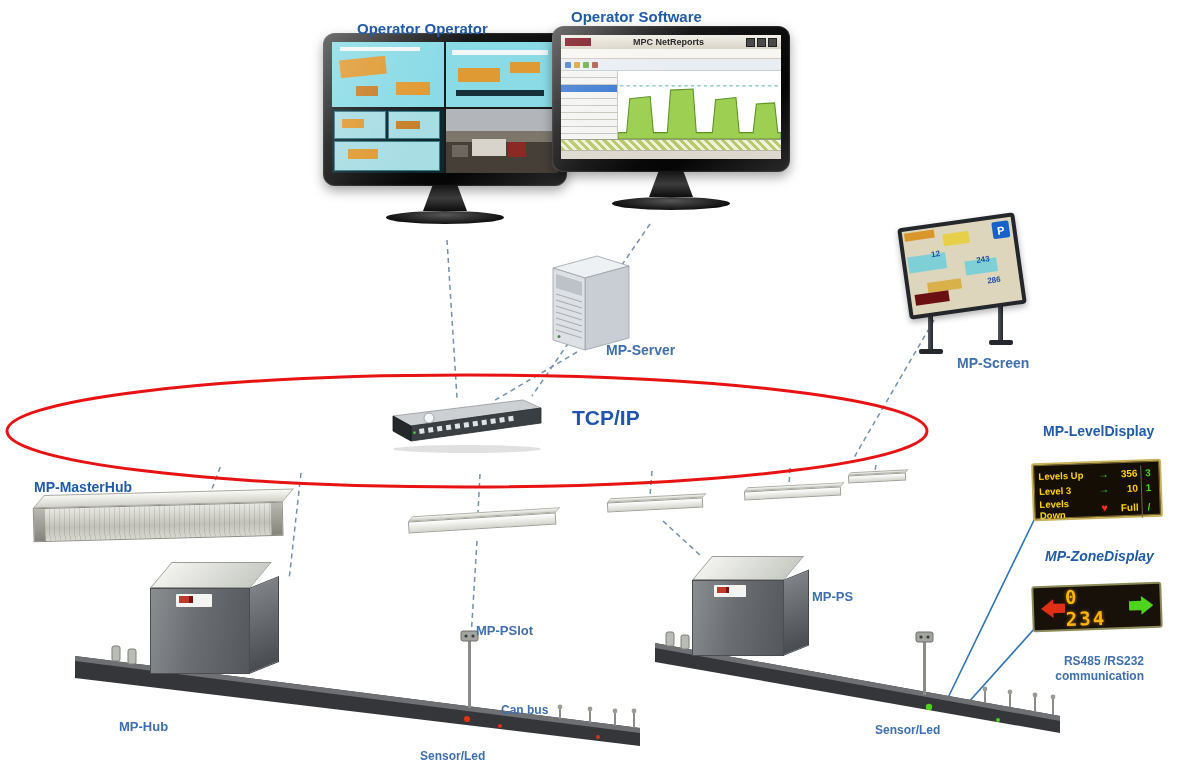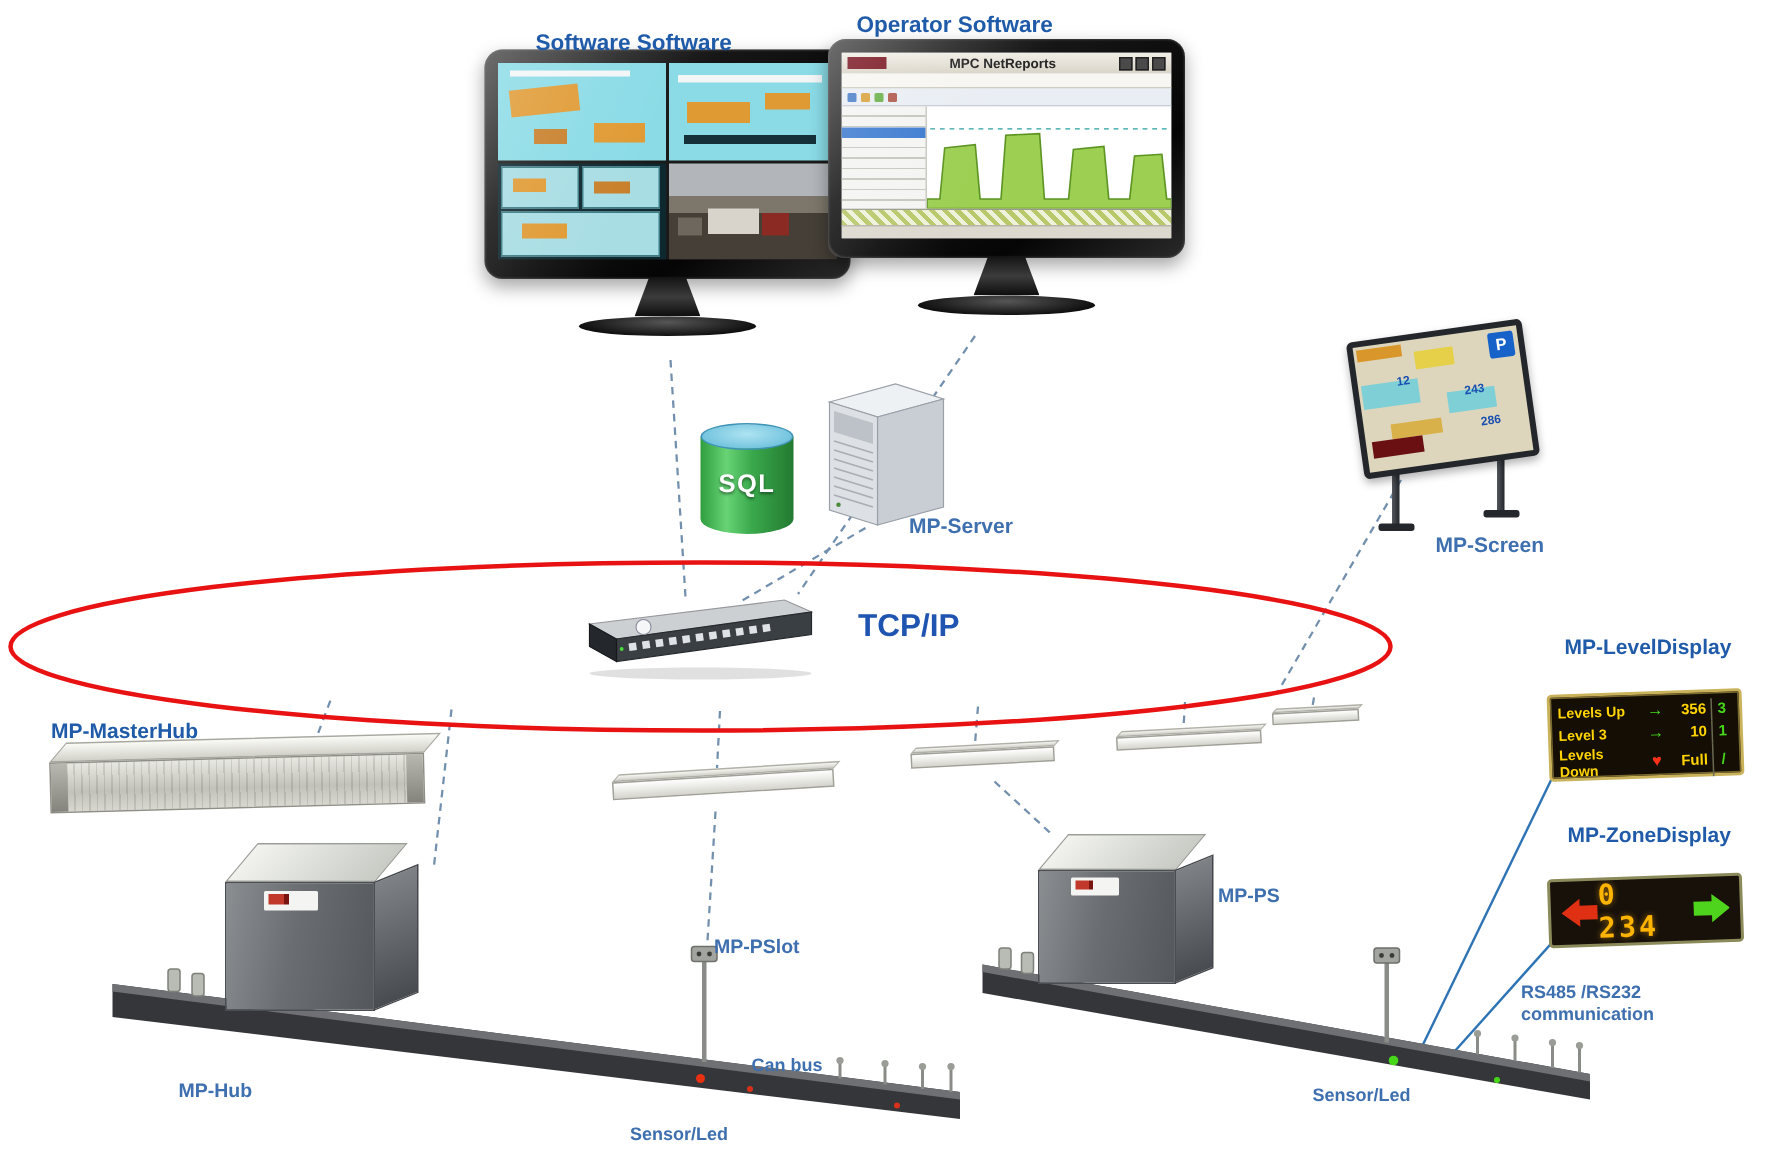--- a/index.html
+++ b/index.html
@@ -14,28 +14,28 @@
   .lbl.mid { font-size:14px; }
   .lbl.soft { color:#3e6fae; font-size:13px; }
   .lbl.small { color:#3e6fae; font-size:12px; }
   #lbl-operator { left:357px; top:20px; }
   #lbl-reporting { left:571px; top:8px; }
   #lbl-server { left:606px; top:342px; font-size:14px; }
   #lbl-screen { left:957px; top:355px; font-size:14px; }
   #lbl-tcpip { left:572px; top:406px; font-size:21px; color:#1f55b0; }
   #lbl-masterhub { left:34px; top:479px; }
   #lbl-leveldisplay { left:1043px; top:423px; }
-  #lbl-zonedisplay { left:1045px; top:548px; }
+  #lbl-zonedisplay { left:1045px; top:548px;font-style:italic; }
   #lbl-ps { left:812px; top:589px; }
   #lbl-pslot { left:476px; top:623px; }
   #lbl-hub { left:119px; top:719px; }
   #lbl-canbus { left:501px; top:703px; }
   #lbl-sensor1 { left:420px; top:749px; }
   #lbl-sensor2 { left:875px; top:723px; }
-  #lbl-rs485 { left:1014px; top:654px; line-height:15px; white-space:normal; width:130px; }
+  #lbl-rs485 { left:1014px; top:654px; line-height:15px; white-space:normal; width:130px;text-align:right; }
 
   
   .monitor { position:absolute; z-index:10; }
   .m-bezel { position:relative; background:linear-gradient(145deg,#4a4a4a,#161616 35%,#050505 72%,#2a2a2a);
              border-radius:12px; padding:9px 9px 13px 9px;
              box-shadow:0 5px 12px rgba(0,0,0,.35), inset 0 0 2px #666; }
   .m-screen { position:relative; background:#000; overflow:hidden; }
   .m-gloss { position:absolute; inset:0; border-radius:10px; pointer-events:none;
              background:linear-gradient(112deg, rgba(255,255,255,.20) 0%, rgba(255,255,255,.05) 30%, rgba(255,255,255,0) 47%); }
   .m-neck { width:44px; height:26px; margin:-1px auto 0;
@@ -311,25 +311,20 @@
           <div class="rw-hatch"></div>
           <div class="rw-status"></div>
         </div>
       </div>
       <div class="m-gloss"></div>
     </div>
     <div class="m-neck"></div>
     <div class="m-foot"></div>
   </div>
 
-  <div class="device" id="sql-db">
-    <div class="sql-body"></div>
-    <div class="sql-top"></div>
-    <div class="sql-text">SQL</div>
-  </div>
 
   <svg class="device" style="left:543px; top:250px; z-index:10" width="92" height="108" viewBox="0 0 92 108">
     <polygon points="10,18 54,6 86,16 42,28" fill="#eef1f3" stroke="#9aa0a8" stroke-width="0.8"></polygon>
     <polygon points="42,28 86,16 86,88 42,100" fill="#c9ced4" stroke="#9aa0a8" stroke-width="0.8"></polygon>
     <polygon points="10,18 42,28 42,100 10,90" fill="#dde1e5" stroke="#9aa0a8" stroke-width="0.8"></polygon>
     <polygon points="13,24 39,32 39,46 13,38" fill="#bcc2c8"></polygon>
     <path d="M13,44 L39,52 M13,50 L39,58 M13,56 L39,64 M13,62 L39,70 M13,68 L39,76 M13,74 L39,82 M13,80 L39,88" stroke="#a8aeb4" stroke-width="1.2" fill="none"></path>
     <circle cx="16" cy="86.5" r="1.5" fill="#4a8a3a"></circle>
   </svg>
 
@@ -441,21 +436,21 @@
 
   <div class="bigbox" id="box-ps">
     <div class="bb-top"></div>
     <div class="bb-side"></div>
     <div class="bb-front"></div>
     <div class="bb-logo">
         <i></i>
       </div>
   </div>
 
-  <div class="lbl big" id="lbl-operator">Software Software</div>
+  <div class="lbl big" id="lbl-operator">Operator Operator</div>
   <div class="lbl big" id="lbl-reporting">Operator Software</div>
   <div class="lbl soft" id="lbl-server">MP-Server</div>
   <div class="lbl soft" id="lbl-screen">MP-Screen</div>
   <div class="lbl" id="lbl-tcpip">TCP/IP</div>
   <div class="lbl mid" id="lbl-masterhub">MP-MasterHub</div>
   <div class="lbl mid" id="lbl-leveldisplay">MP-LevelDisplay</div>
   <div class="lbl mid" id="lbl-zonedisplay">MP-ZoneDisplay</div>
   <div class="lbl soft" id="lbl-ps">MP-PS</div>
   <div class="lbl soft" id="lbl-pslot">MP-PSlot</div>
   <div class="lbl soft" id="lbl-hub">MP-Hub</div>

